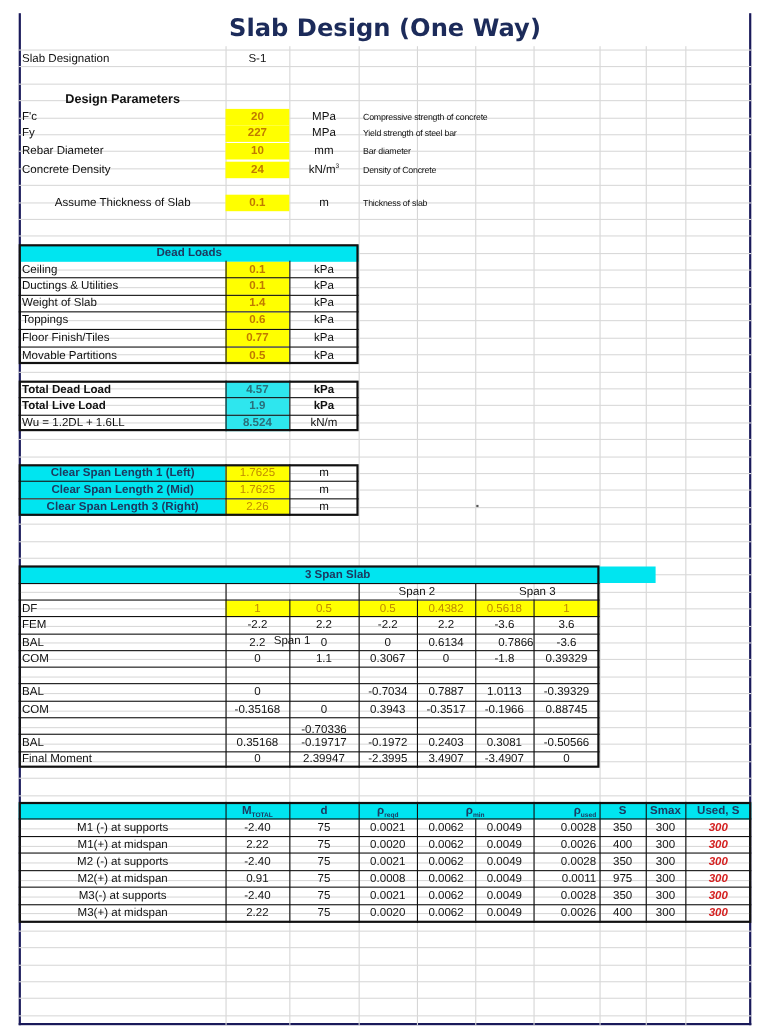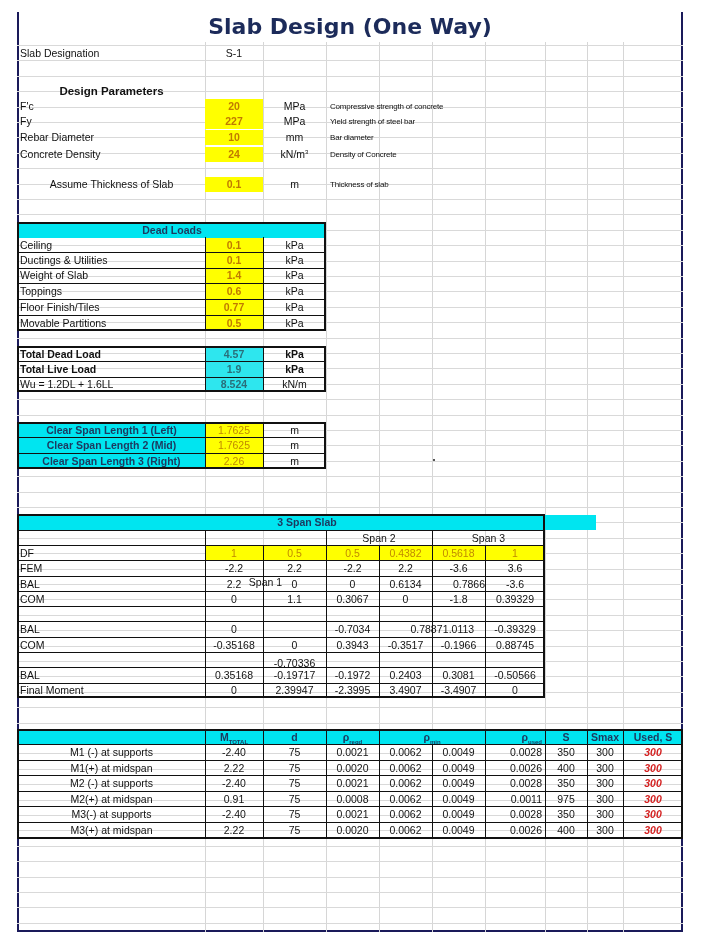--- a/index.html
+++ b/index.html
@@ -201,21 +201,21 @@
     <div class="c ctr" style="left: 205px; width: 58px; top: 607px;"></div>
     <div class="c ctr" style="left: 263px; width: 63px; top: 607px;"></div>
     <div class="c ctr" style="left: 326px; width: 53px; top: 607px;"></div>
     <div class="c ctr" style="left: 379px; width: 53px; top: 607px;"></div>
     <div class="c ctr" style="left: 432px; width: 53px; top: 607px;"></div>
     <div class="c ctr" style="left: 485px; width: 60px; top: 607px;"></div>
     <div class="c l" style="left: 18px; width: 187px; top: 622px;">BAL</div>
     <div class="c ctr" style="left: 205px; width: 58px; top: 622px;">0</div>
     <div class="c ctr" style="left: 263px; width: 63px; top: 656px;">-0.70336</div>
     <div class="c ctr" style="left: 326px; width: 53px; top: 622px;">-0.7034</div>
-    <div class="c ctr" style="left: 379px; width: 53px; top: 622px; margin-left: 21px;">0.7887</div>
+    <div class="c ctr" style="left: 379px; width: 53px; top: 622px;">0.7887</div>
     <div class="c ctr" style="left: 432px; width: 53px; top: 622px;">1.0113</div>
     <div class="c ctr" style="left: 485px; width: 60px; top: 622px;">-0.39329</div>
     <div class="c l" style="left: 18px; width: 187px; top: 638px;">COM</div>
     <div class="c ctr" style="left: 205px; width: 58px; top: 638px;">-0.35168</div>
     <div class="c ctr" style="left: 263px; width: 63px; top: 638px;">0</div>
     <div class="c ctr" style="left: 326px; width: 53px; top: 638px;">0.3943</div>
     <div class="c ctr" style="left: 379px; width: 53px; top: 638px;">-0.3517</div>
     <div class="c ctr" style="left: 432px; width: 53px; top: 638px;">-0.1966</div>
     <div class="c ctr" style="left: 485px; width: 60px; top: 638px;">0.88745</div>
     <div class="c l" style="left: 18px; width: 187px; top: 653px;"></div>

